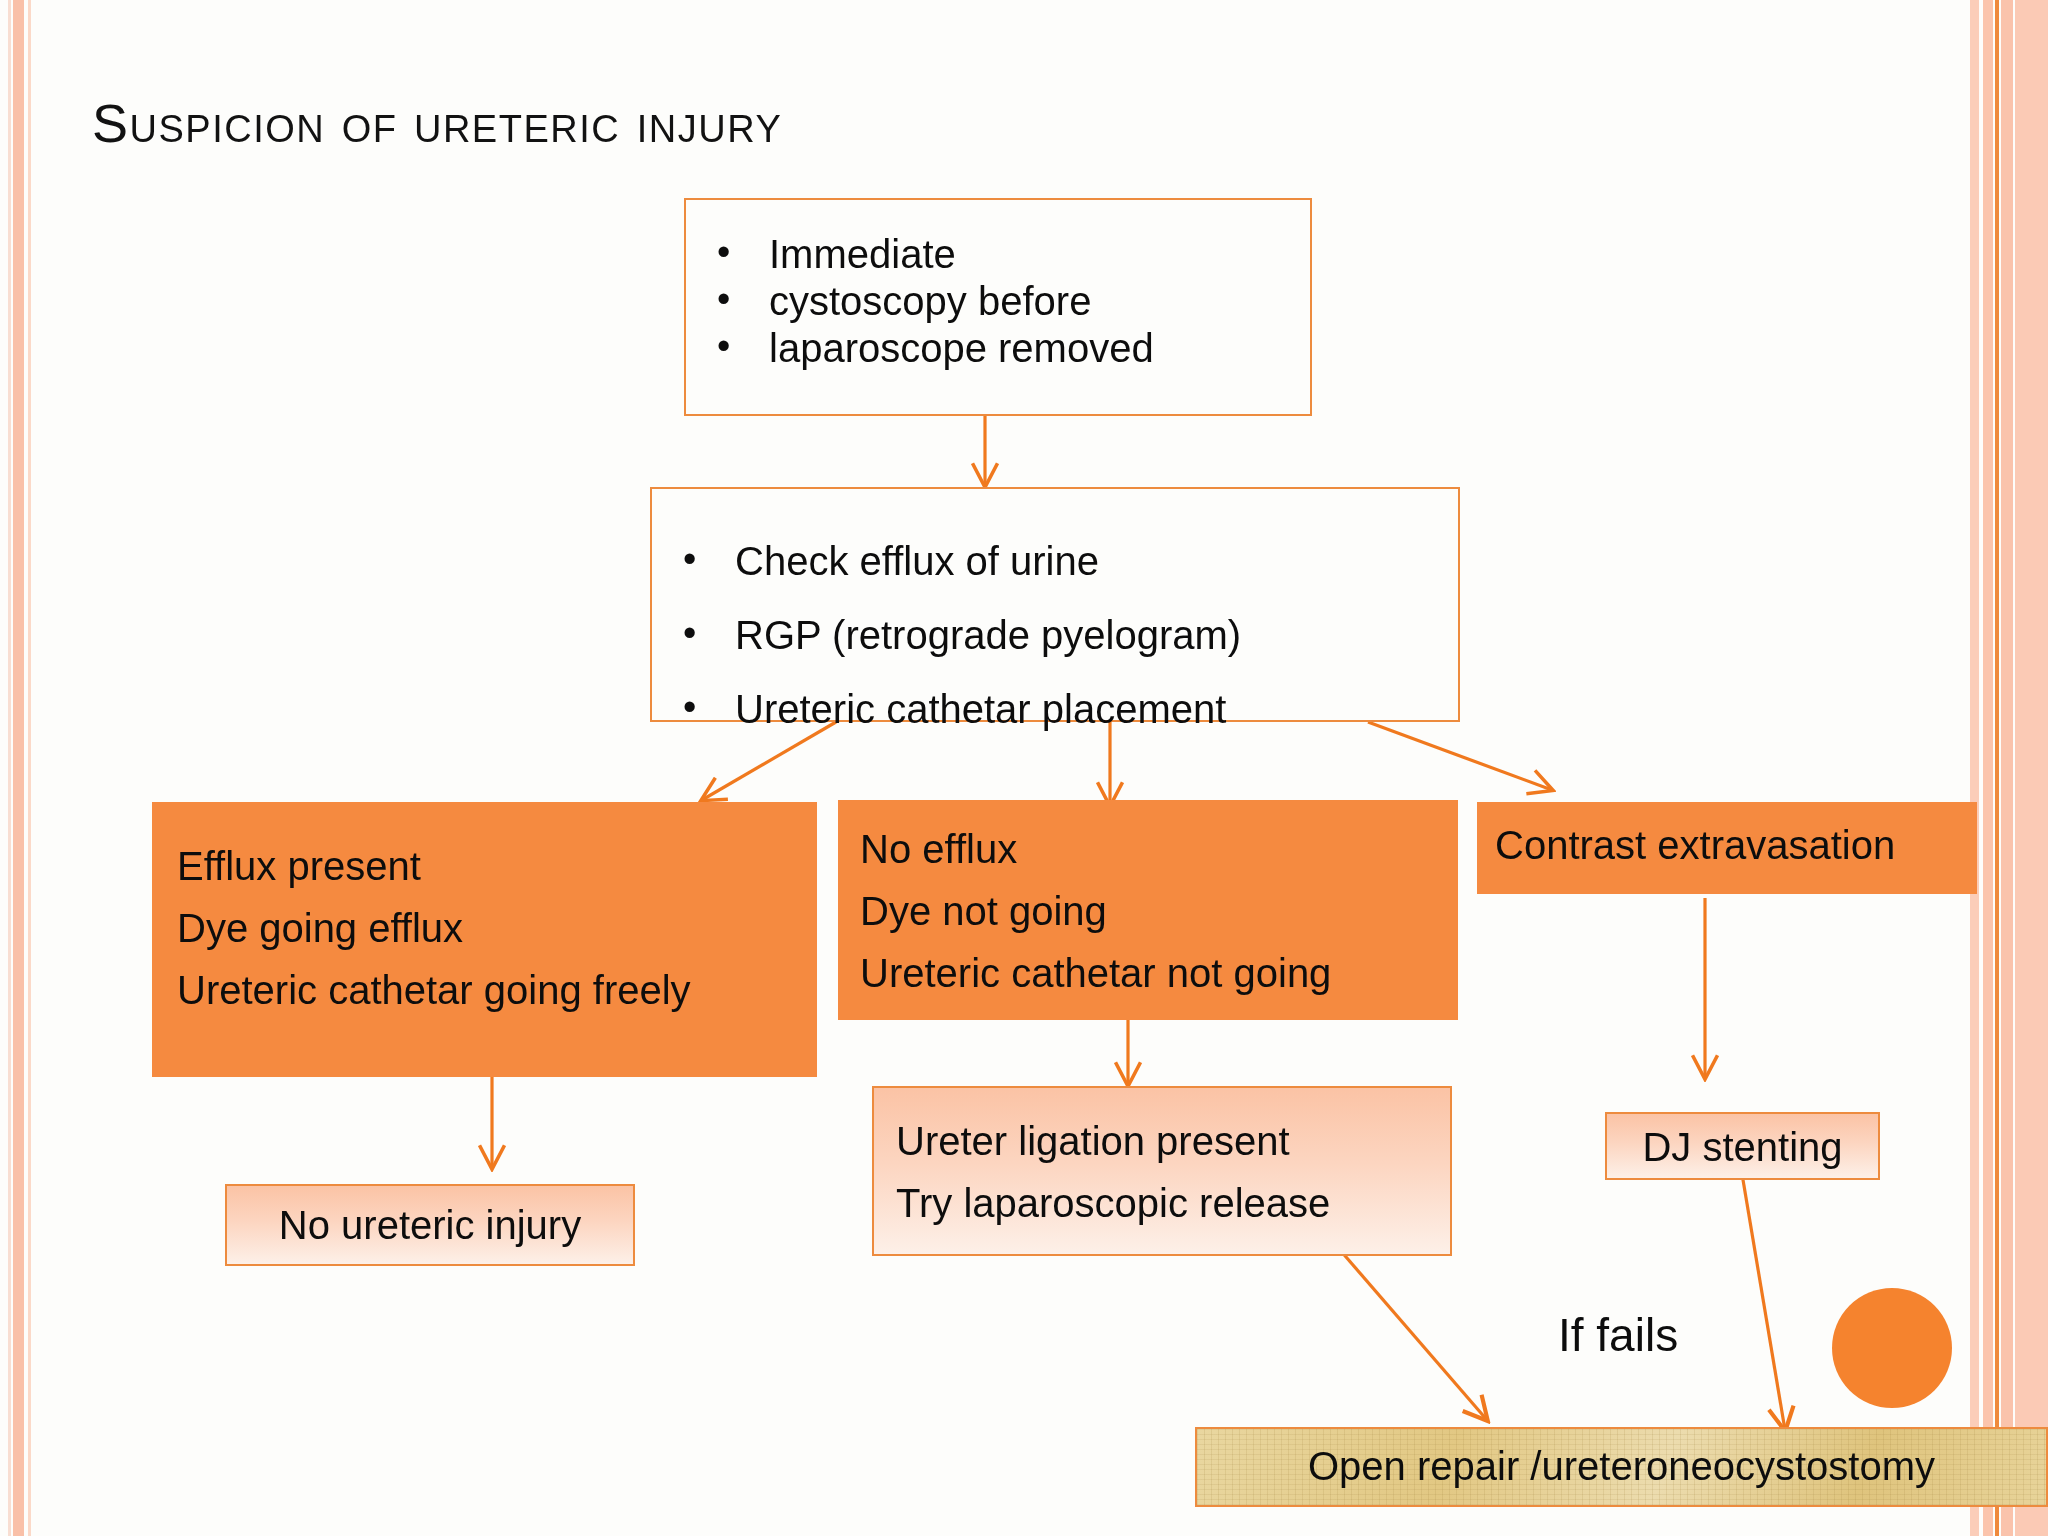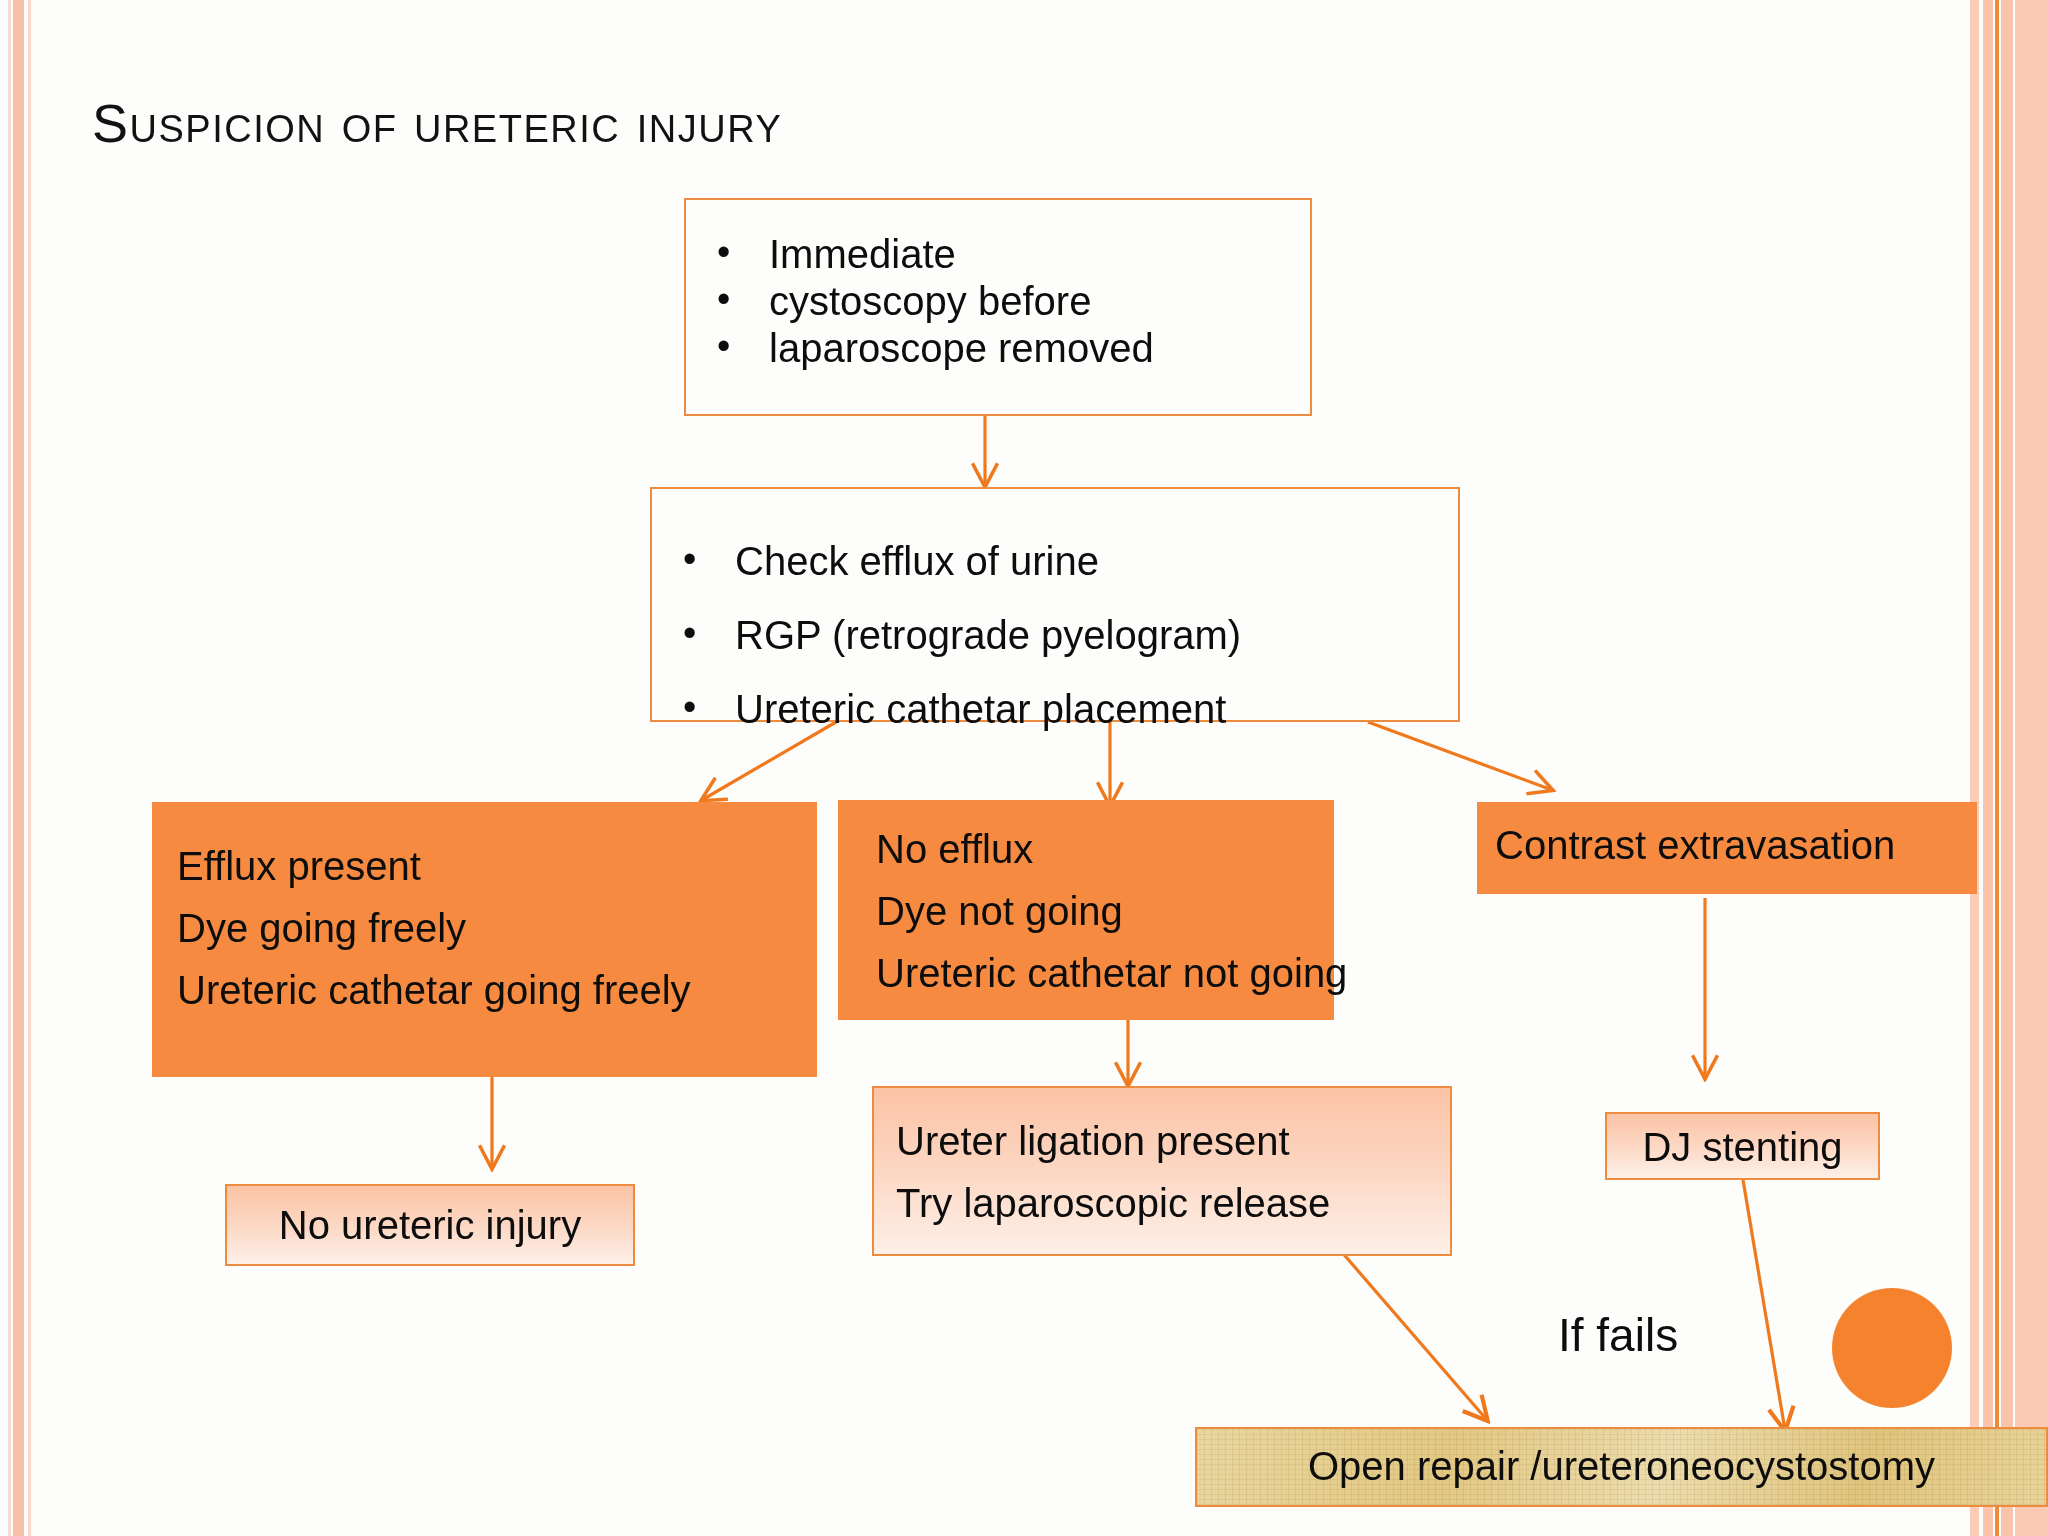--- a/index.html
+++ b/index.html
@@ -134,26 +134,26 @@
       </li>
       <li>
         <span>Ureteric cathetar placement</span>
       </li>
     </ul>
   </div>
 
   <div class="box solid-orange" style="left:152px;top:802px;width:665px;height:275px;">
     <div class="txt" style="padding:33px 0 0 25px;line-height:62px;white-space:nowrap;">
       <div>Efflux present</div>
-      <div>Dye going freely</div>
+      <div>Dye going efflux</div>
       <div>Ureteric cathetar going freely</div>
     </div>
   </div>
 
-  <div class="box solid-orange" style="left:838px;top:800px;width:496px;height:220px;padding-left:16px;">
+  <div class="box solid-orange" style="left:838px;top:800px;width:620px;height:220px;">
     <div class="txt" style="padding:18px 0 0 22px;line-height:62px;white-space:nowrap;">
       <div>No efflux</div>
       <div>Dye not going</div>
       <div>Ureteric cathetar not going</div>
     </div>
   </div>
 
   <div class="box solid-orange" style="left:1477px;top:802px;width:500px;height:92px;">
     <div class="txt" style="padding:20px 0 0 18px;white-space:nowrap;">Contrast extravasation</div>
   </div>

